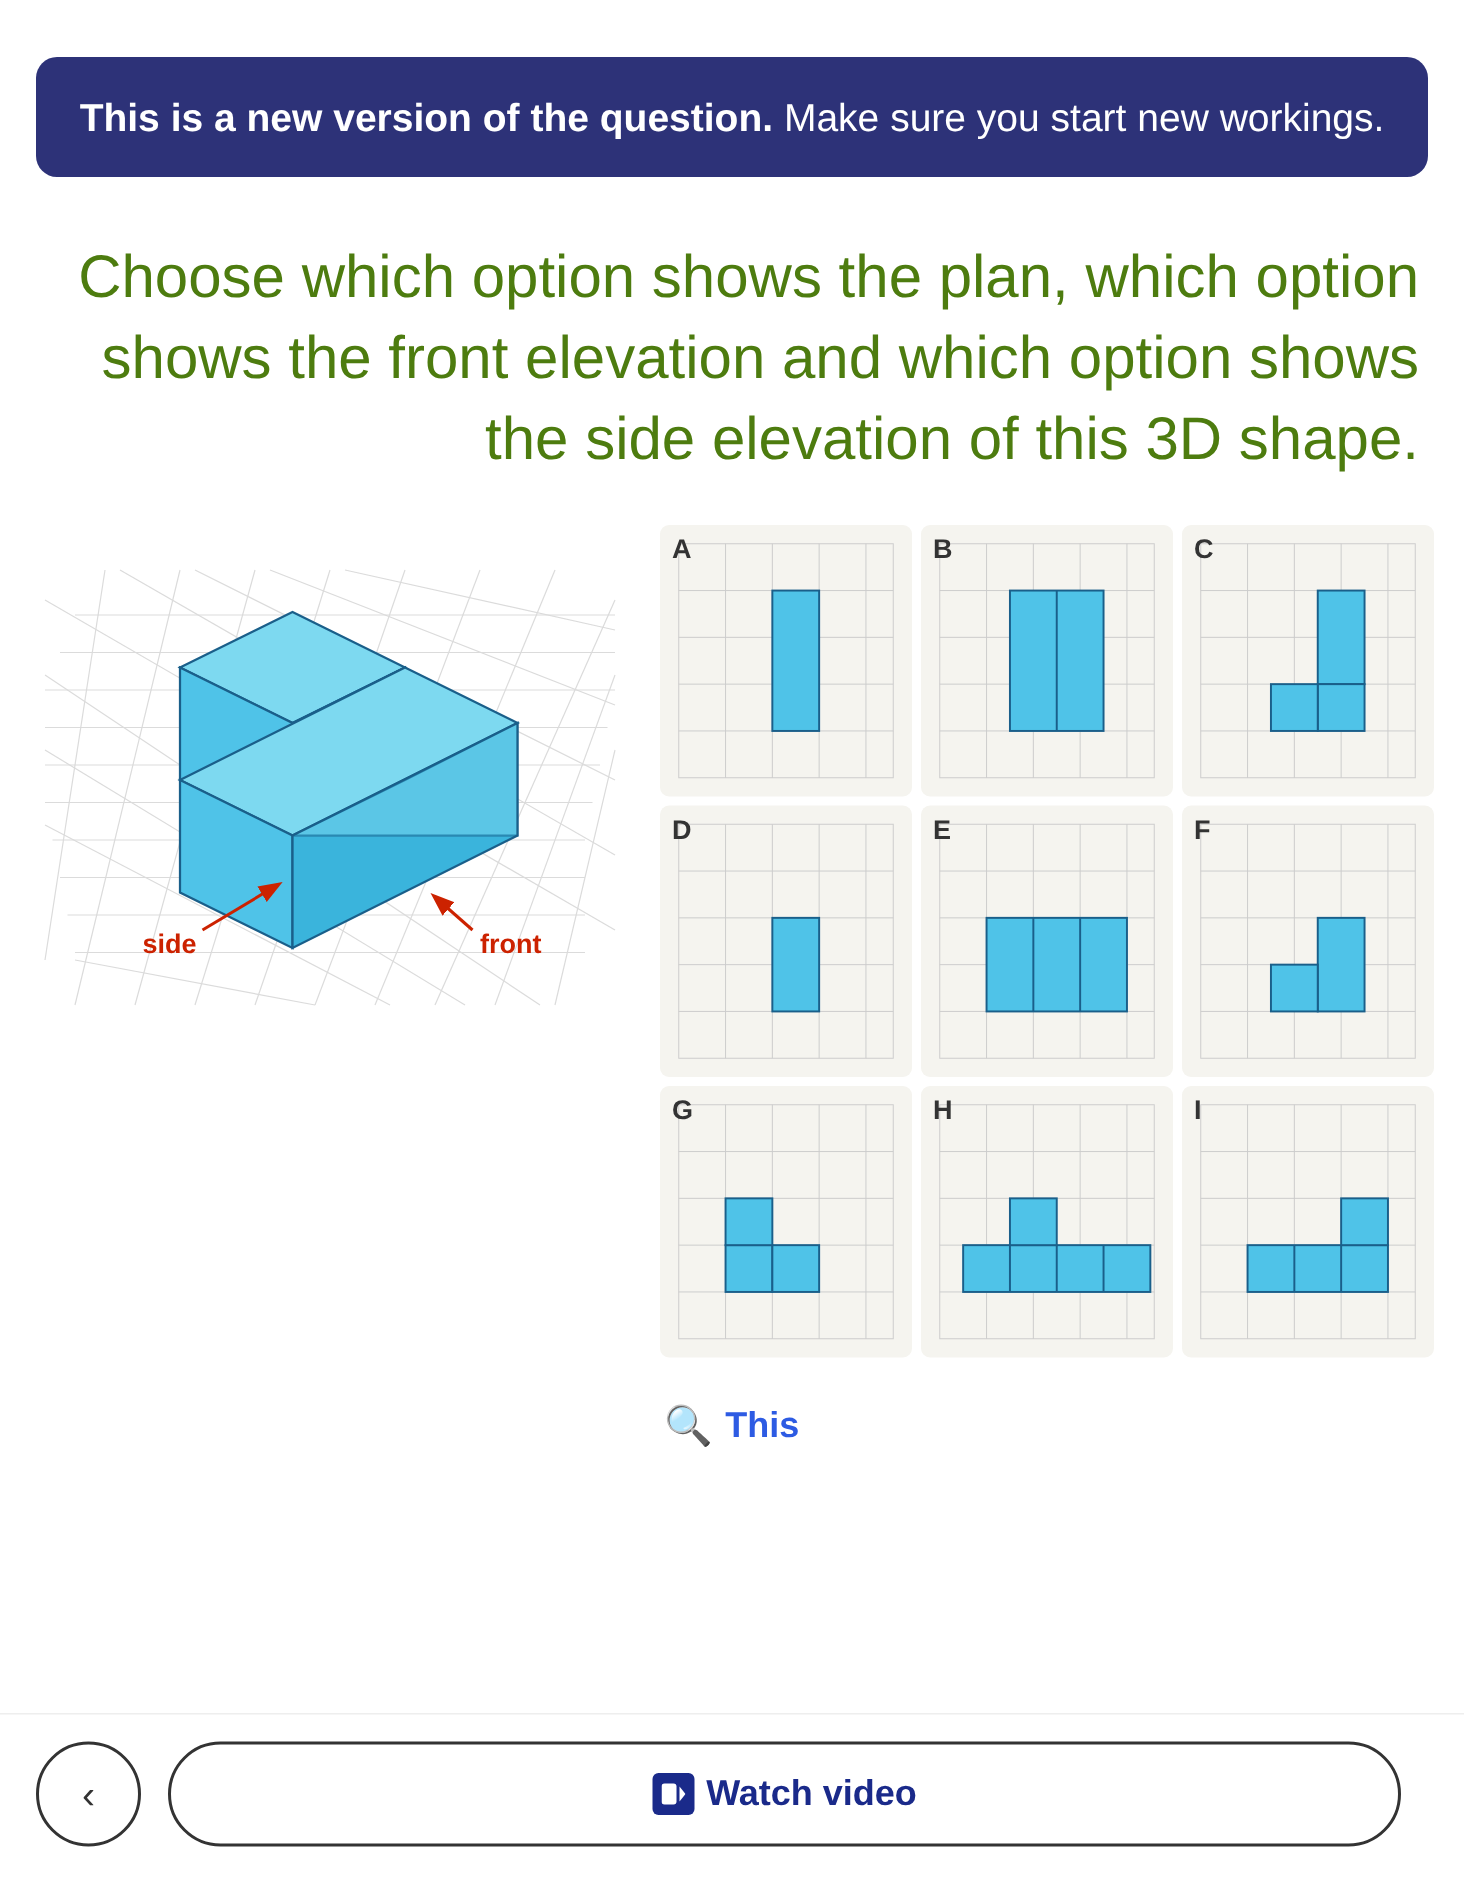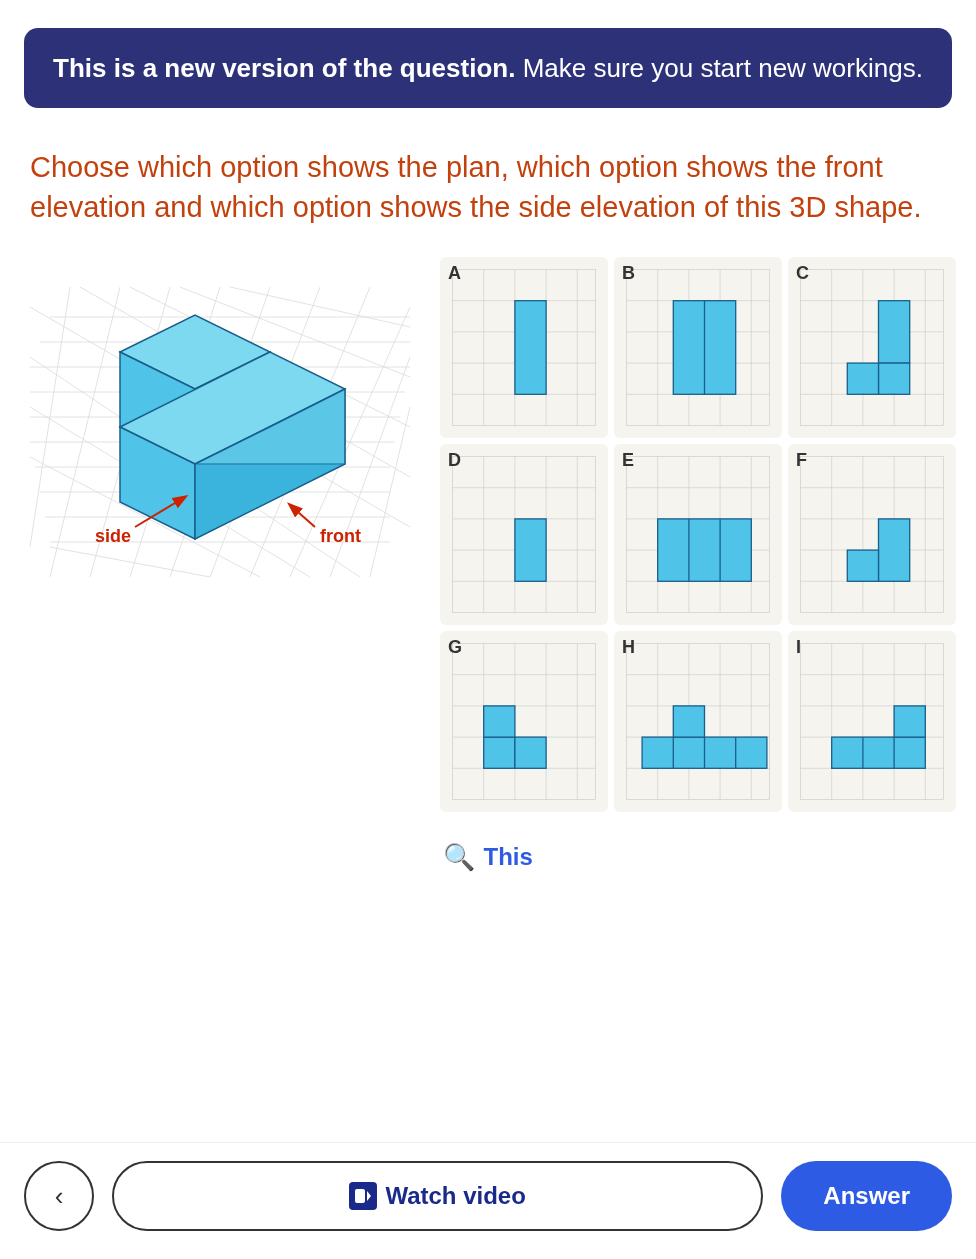--- a/index.html
+++ b/index.html
@@ -6,34 +6,34 @@
     body {
       font-family: -apple-system, BlinkMacSystemFont, 'Segoe UI', sans-serif;
       background: #ffffff;
       width: 976px;
       min-height: 1259px;
       overflow-x: hidden;
     }
     .notice-banner {
       background: #2d3278;
       border-radius: 14px;
-      margin: 28px 24px 20px;
+      margin: 38px 24px 20px;
       padding: 22px 28px;
       text-align: center;
       color: white;
       font-size: 26px;
       line-height: 1.4;
     }
     .notice-banner strong {
       font-weight: 700;
     }
     .question-text {
-      text-align: left;
-      font-size: 29px;
-      color: #c2410c;
+      text-align: right;
+      font-size: 40px;
+      color: #4d7c0f;
       line-height: 1.35;
       padding: 20px 30px 10px;
     }
     .content-area {
       display: flex;
       flex-direction: row;
       align-items: flex-start;
       padding: 20px 20px 10px;
       gap: 20px;
     }
@@ -440,16 +440,13 @@
   </button>
   <button class="watch-video-btn">
     <div class="video-icon">
       <svg width="16" height="16" viewBox="0 0 16 16">
         <rect x="0" y="1" width="10" height="14" rx="2" fill="white"></rect>
         <polygon points="12,3 16,8 12,13" fill="white"></polygon>
       </svg>
     </div>
     <span>Watch video</span>
   </button>
-  <button class="answer-btn">
-    <span>Answer</span>
-  </button>
 </div>
 
 </body></html>

